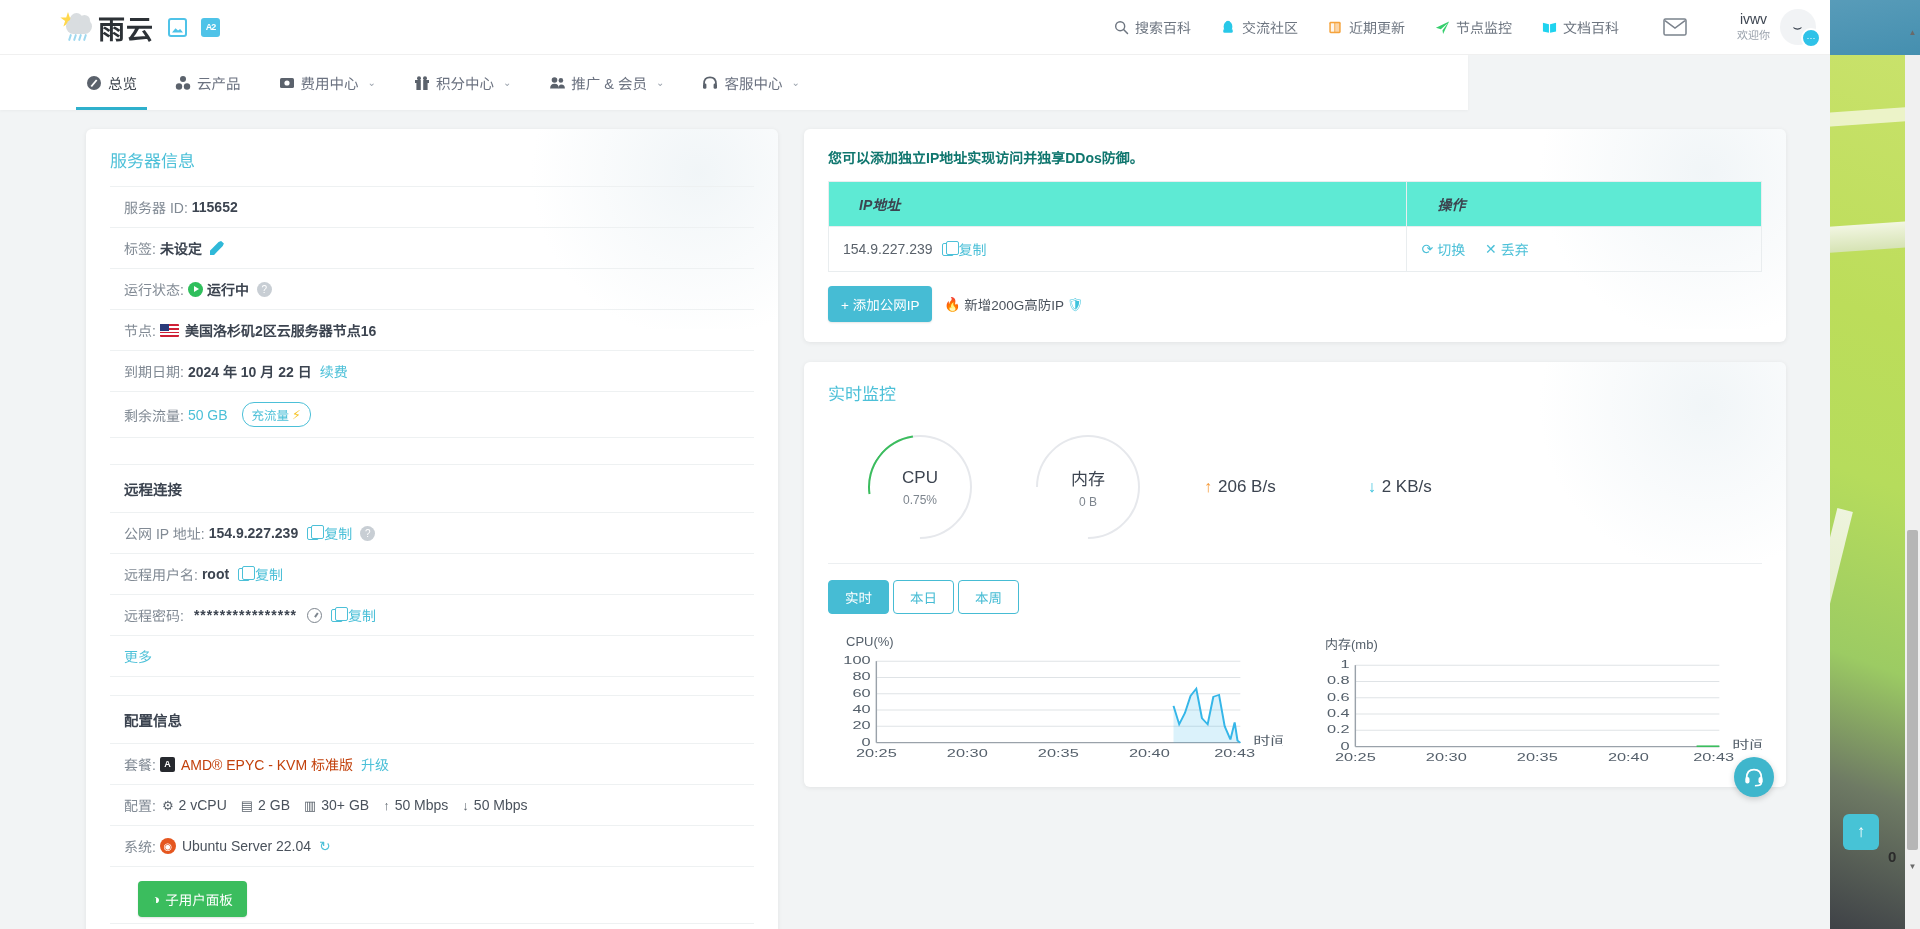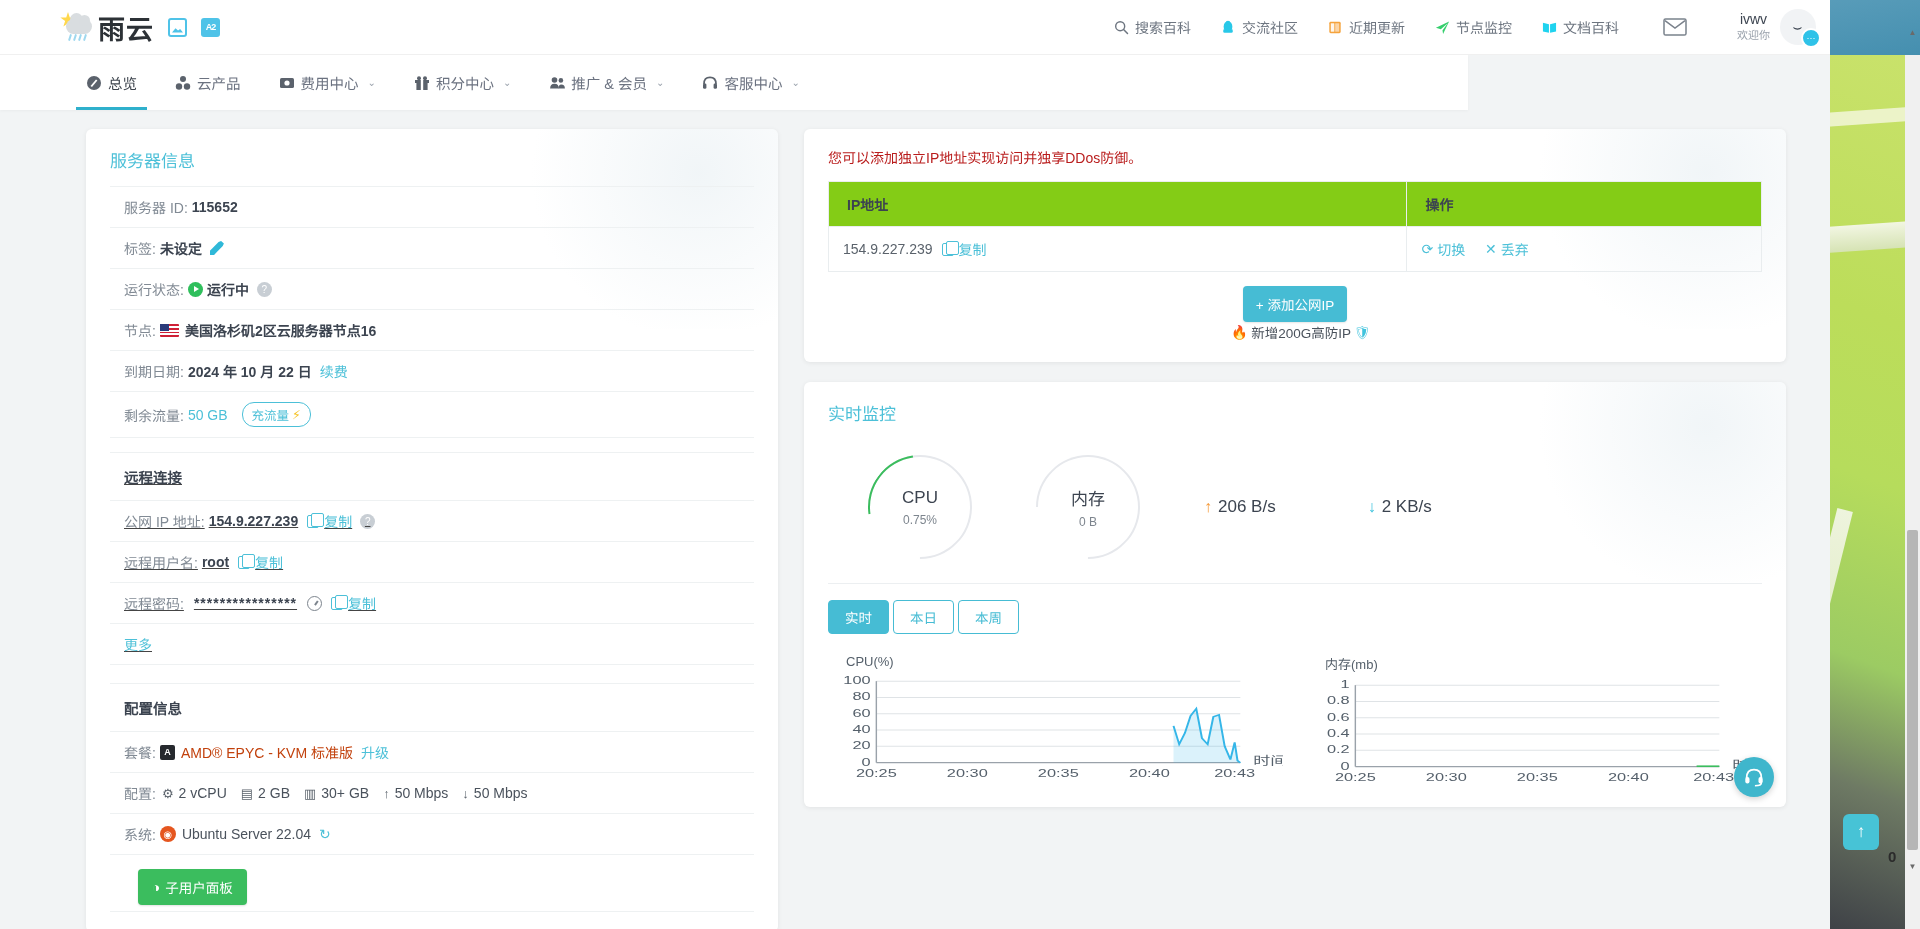--- a/index.html
+++ b/index.html
@@ -202,25 +202,25 @@
     font-size:10px; font-weight:700; margin:0 6px 0 4px; flex:none;
   }
   .refresh-ic { color:#4cc0d8; margin-left:8px; cursor:pointer; font-size:14px; }
   .green-btn {
     display:inline-flex; align-items:center; gap:5px; background:#3bbd5e; color:#fff;
     border:none; border-radius:4px; padding: 8px 14px; font-size:13.5px; cursor:pointer;
     box-shadow: 0 1px 2px rgba(0,0,0,.12); margin: 10px 0 0 14px;
   }
 
   
-  .subtitle { color:#b91c1c; font-size:14px; margin-bottom:14px; position:relative; }
+  .subtitle { color:#0f766e; font-size:14px; margin-bottom:14px; position:relative;font-weight:bold; }
   table.ip-table { width:100%; border-collapse:collapse; font-size:14px; position:relative; }
   table.ip-table th {
-    text-align:left; font-weight:700; color:#3c4450; padding: 12px 18px;
-    border:1px solid #e9edef; background:#84cc16;
+    text-align:left; font-weight:700; color:#3c4450; padding: 12px 30px;
+    border:1px solid #e9edef; background:#5eead4;font-style:italic;
   }
   table.ip-table td { padding: 12px 14px; border:1px solid #e9edef; color:#5a626b; }
   .td-ip { display:flex; align-items:center; }
   .op-link { color:#4cc0d8; cursor:pointer; display:inline-flex; align-items:center; gap:4px; margin-right:16px; }
   .cyan-btn {
     display:inline-flex; align-items:center; gap:4px; background:#46bcd4; color:#fff; border:none;
     border-radius:4px; padding:8px 13px; font-size:13.5px; cursor:pointer; box-shadow:0 1px 2px rgba(0,0,0,.1);
   }
   .promo { display:inline-flex; align-items:center; gap:3px; color:#4a525c; font-size:13.5px; margin-left:12px; }
   .shield-ic { color:#3fc3dd; font-size:13px; }
@@ -485,21 +485,21 @@
           <div class="info-row">
             <span>剩余流量:</span>
             <span class="val-light">50 GB</span>
             <span class="pill-btn">
               <span>充流量</span>
               <span style="color:#f6c325;">⚡</span>
             </span>
           </div>
         </div>
 
-        <div class="info-list" style="margin-top:14px;text-decoration:underline;">
+        <div class="info-list" style="margin-top:26px;">
           <div class="section-head">远程连接</div>
 
           <div class="info-row">
             <span>公网 IP 地址:</span>
             <span class="val">154.9.227.239</span>
             <span class="copy-ic"></span>
             <span class="link" style="margin-left:2px">复制</span>
             <span class="q-ic">?</span>
           </div>
 
@@ -592,21 +592,21 @@
                 </span>
                 <span class="op-link">
                   <span>✕</span>
                   <span>丢弃</span>
                 </span>
               </td>
             </tr>
           </tbody>
         </table>
 
-        <div style="margin-top:14px;display:flex;align-items:center;position:relative;flex-direction:column;">
+        <div style="margin-top:14px;display:flex;align-items:center;position:relative;">
           <button class="cyan-btn">+ 添加公网IP</button>
           <span class="promo">
             <span>🔥</span>
             <span>新增200G高防IP</span>
             <span class="shield-ic">🛡</span>
           </span>
         </div>
       </div>
 
       <div class="card">

